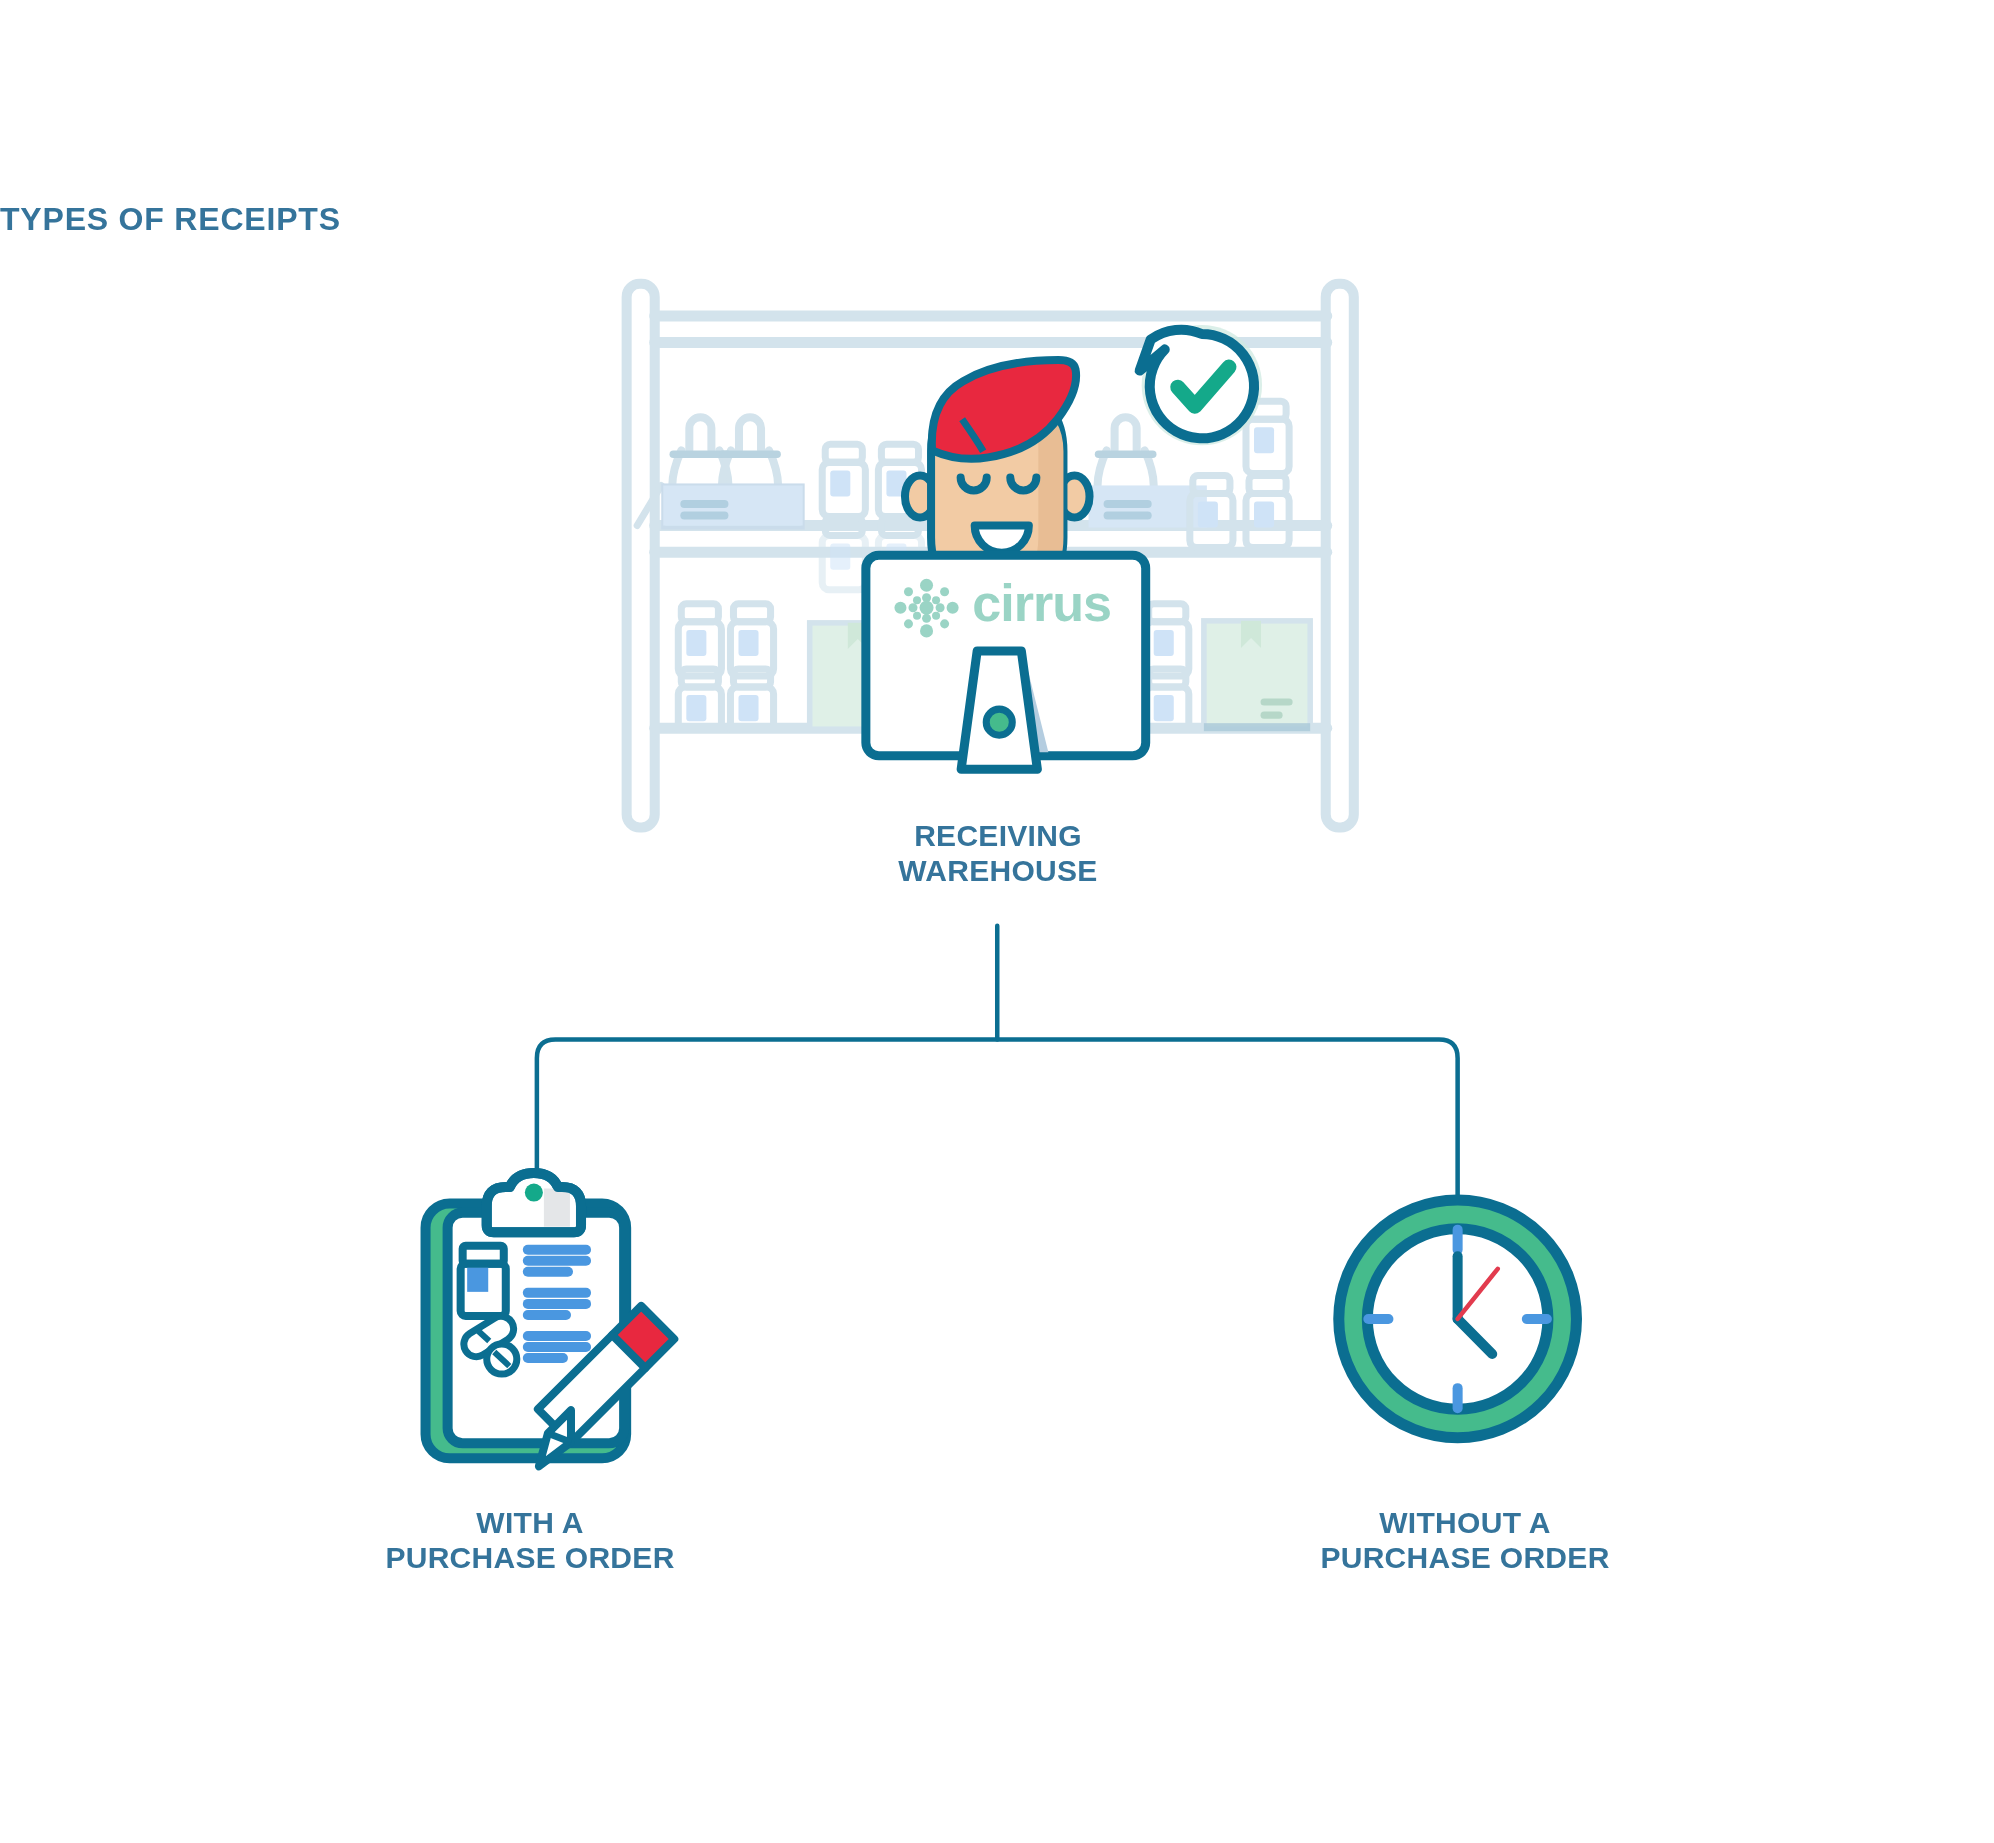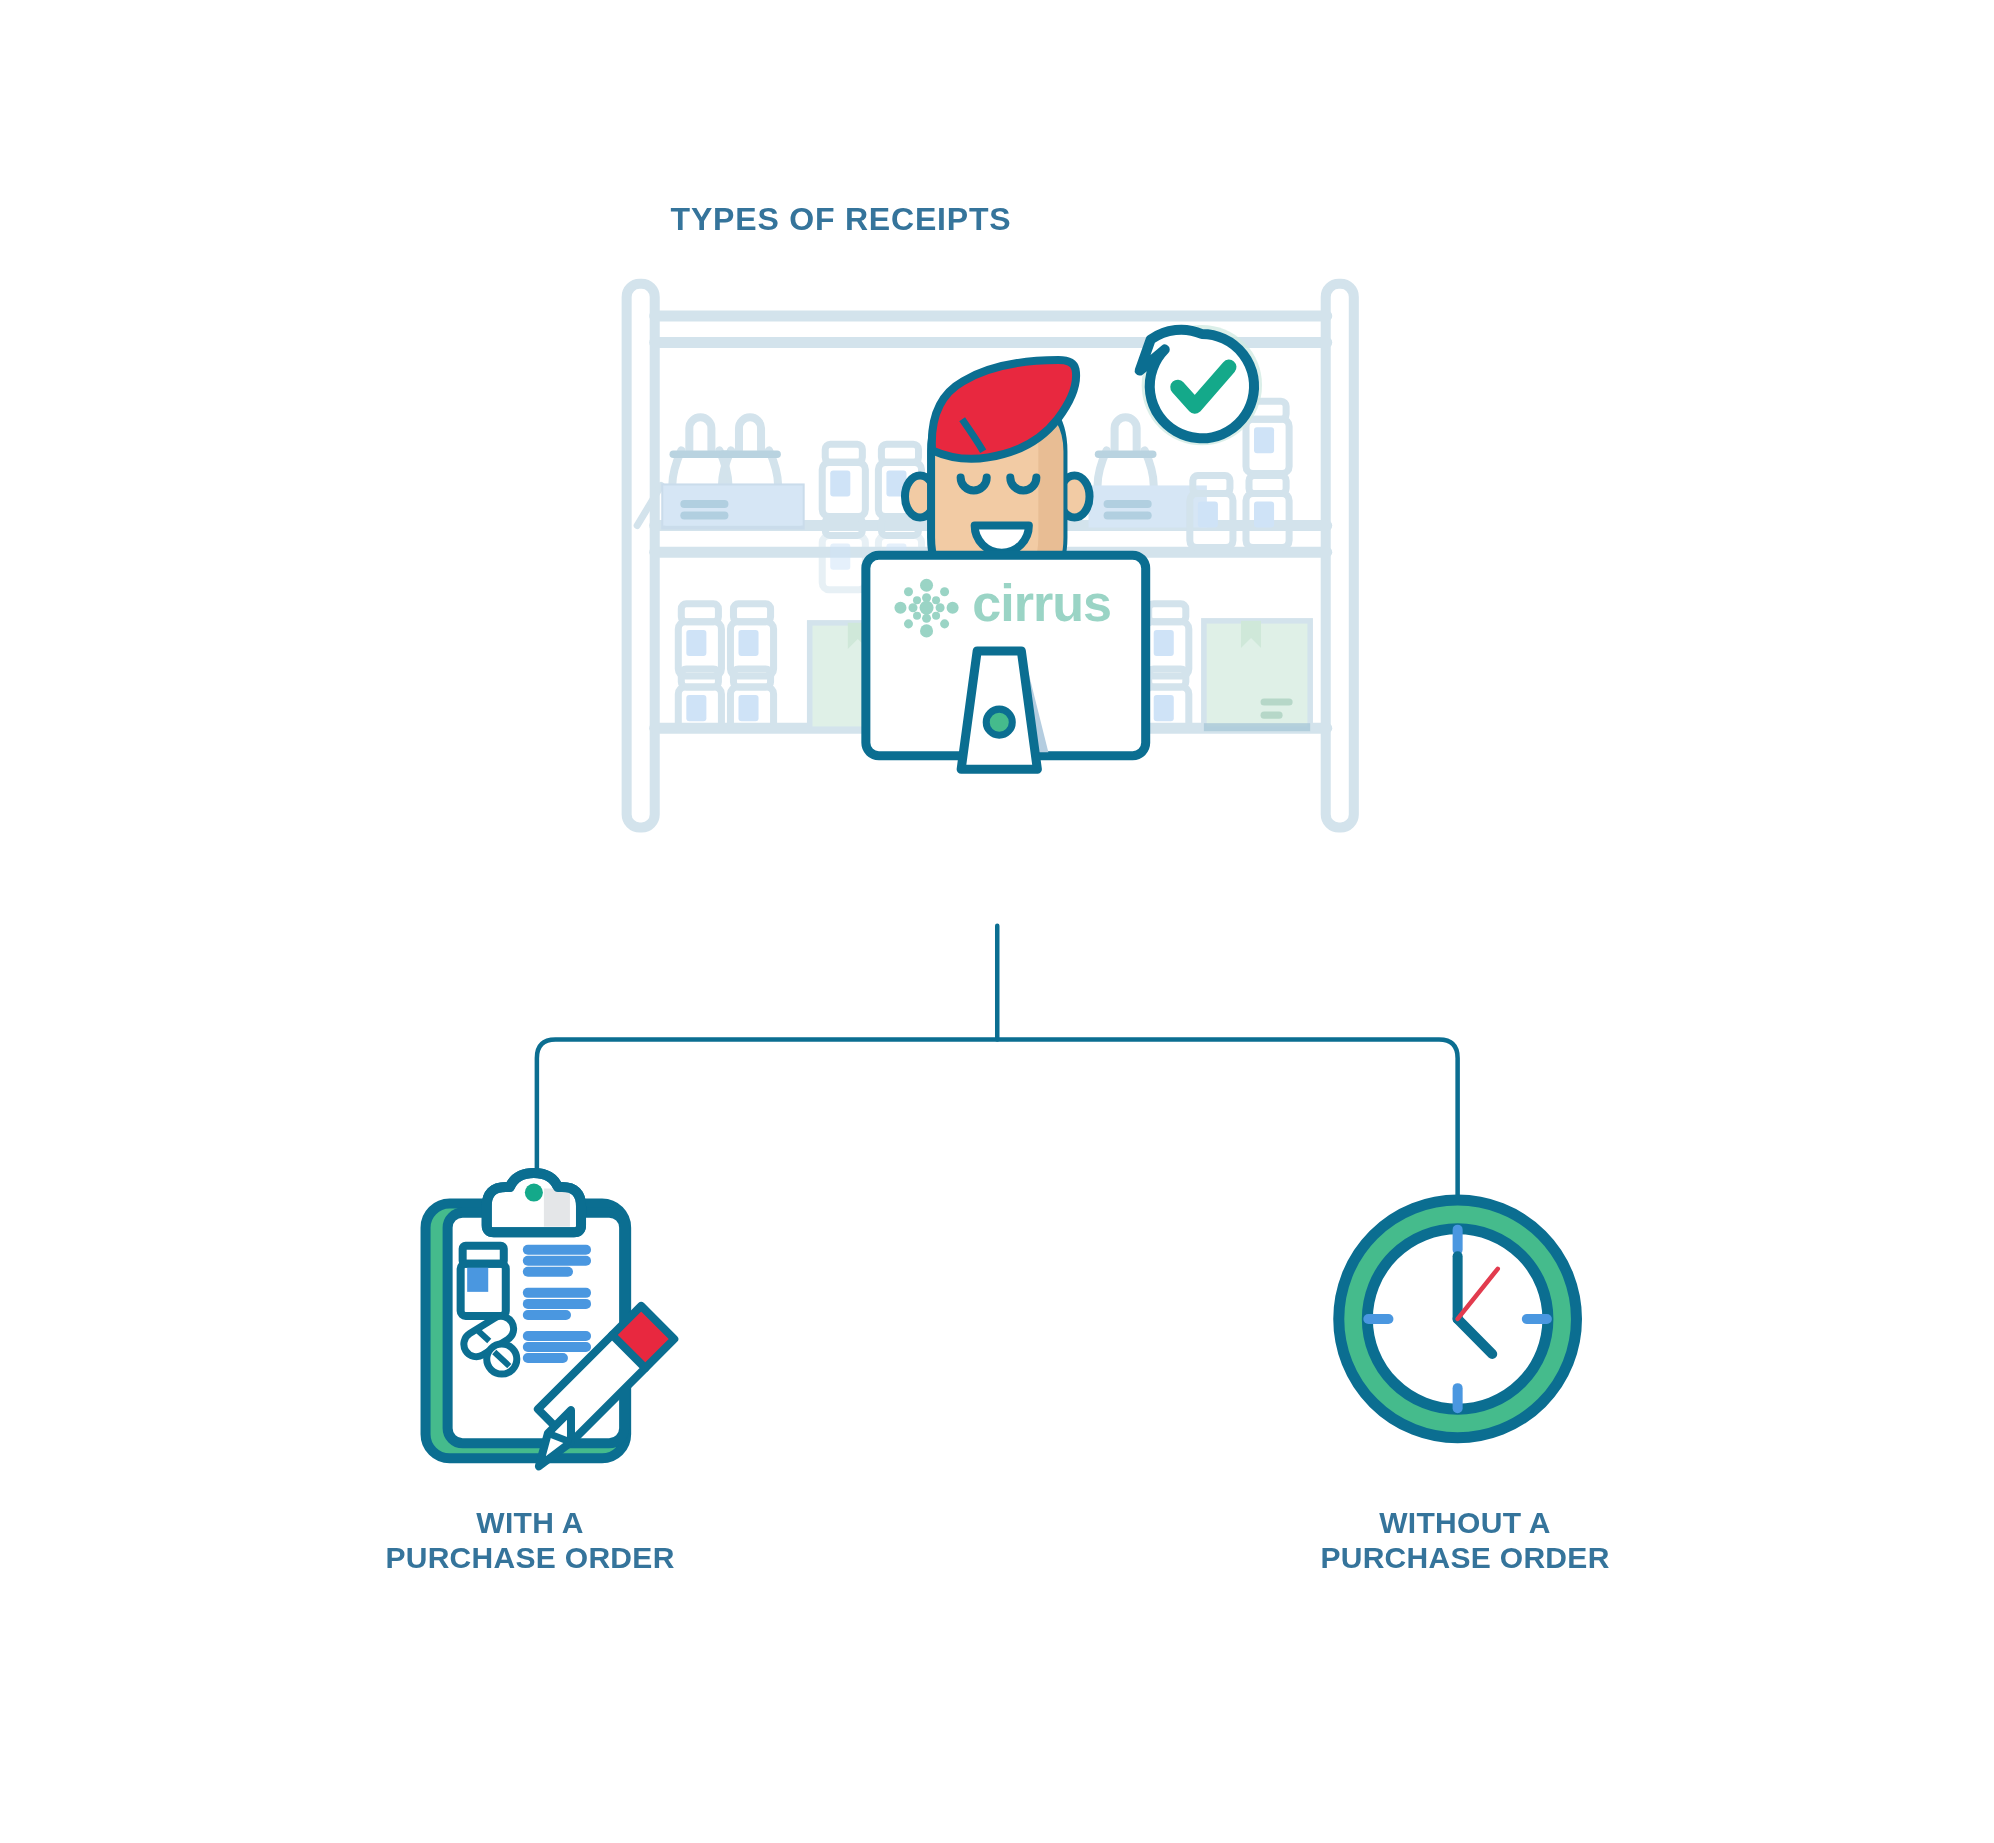--- a/index.html
+++ b/index.html
@@ -21,21 +21,21 @@
     height: 1843px;
     background: #ffffff;
   }
 
   
   #title {
     position: absolute;
     left: 0;
     top: 201px;
     width: 1682px;
-    text-align: center;
+    text-align: left;
     font-size: 32px;
     font-weight: bold;
     letter-spacing: 0.8px;
     color: #35749b;
     font-family: "Liberation Sans", sans-serif;
   }
 
   
   .node-label {
     position: absolute;
@@ -327,20 +327,22 @@
       <line x1="3044" y1="2630" x2="3084" y2="2630"></line>
     </g>
 
     <g stroke="#0b6e91" stroke-width="20" stroke-linecap="round" fill="none">
       <line x1="2906" y1="2630" x2="2906" y2="2505"></line>
       <line x1="2906" y1="2630" x2="2975" y2="2700"></line>
     </g>
     <line x1="2906" y1="2630" x2="2986" y2="2530" stroke="#e23b4e" stroke-width="9" stroke-linecap="round"></line>
   </svg>
 
+  <div class="node-label" id="label-warehouse">RECEIVING
+WAREHOUSE</div>
 
   <div class="node-label" id="label-with-po">WITH A
 PURCHASE ORDER</div>
 
   <div class="node-label" id="label-without-po">WITHOUT A
 PURCHASE ORDER</div>
 
 </div>
 
 

